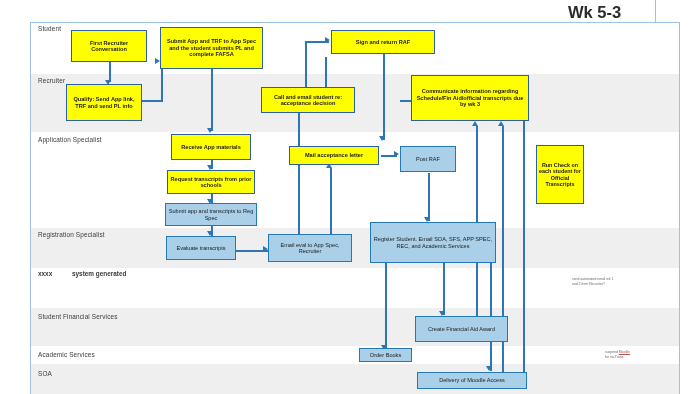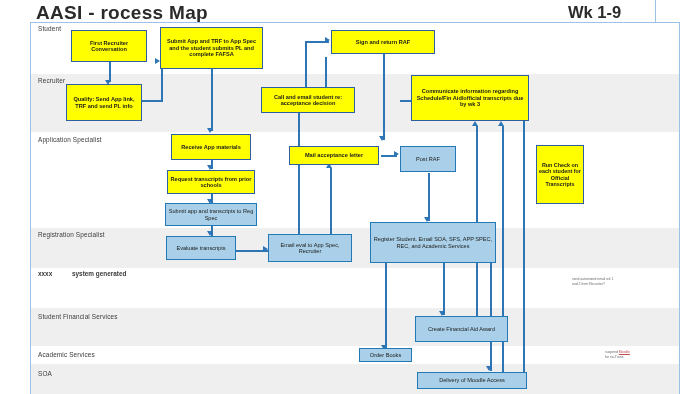--- a/index.html
+++ b/index.html
@@ -169,23 +169,22 @@
     font-size: 6.4px;
     font-weight: bold;
     color: #3a3a3a;
   }
 </style>
 </head>
 <body>
 
 <div id="canvas">
 
-  <div id="title">AASI - rocess Map</div>
   <div class="wk-divider"></div>
-  <div id="wk-label">Wk 1-9</div>
+  <div id="wk-label">Wk 5-3</div>
 
   <div class="lane plain" style="top:22px;  height:52px;"></div>
   <div class="lane shaded" style="top:74px;  height:58px;"></div>
   <div class="lane plain" style="top:132px; height:96px;"></div>
   <div class="lane shaded" style="top:228px; height:40px;"></div>
   <div class="lane plain" style="top:268px; height:40px;"></div>
   <div class="lane shaded" style="top:308px; height:38px;"></div>
   <div class="lane plain" style="top:346px; height:18px;"></div>
   <div class="lane shaded" style="top:364px; height:30px;"></div>
 

